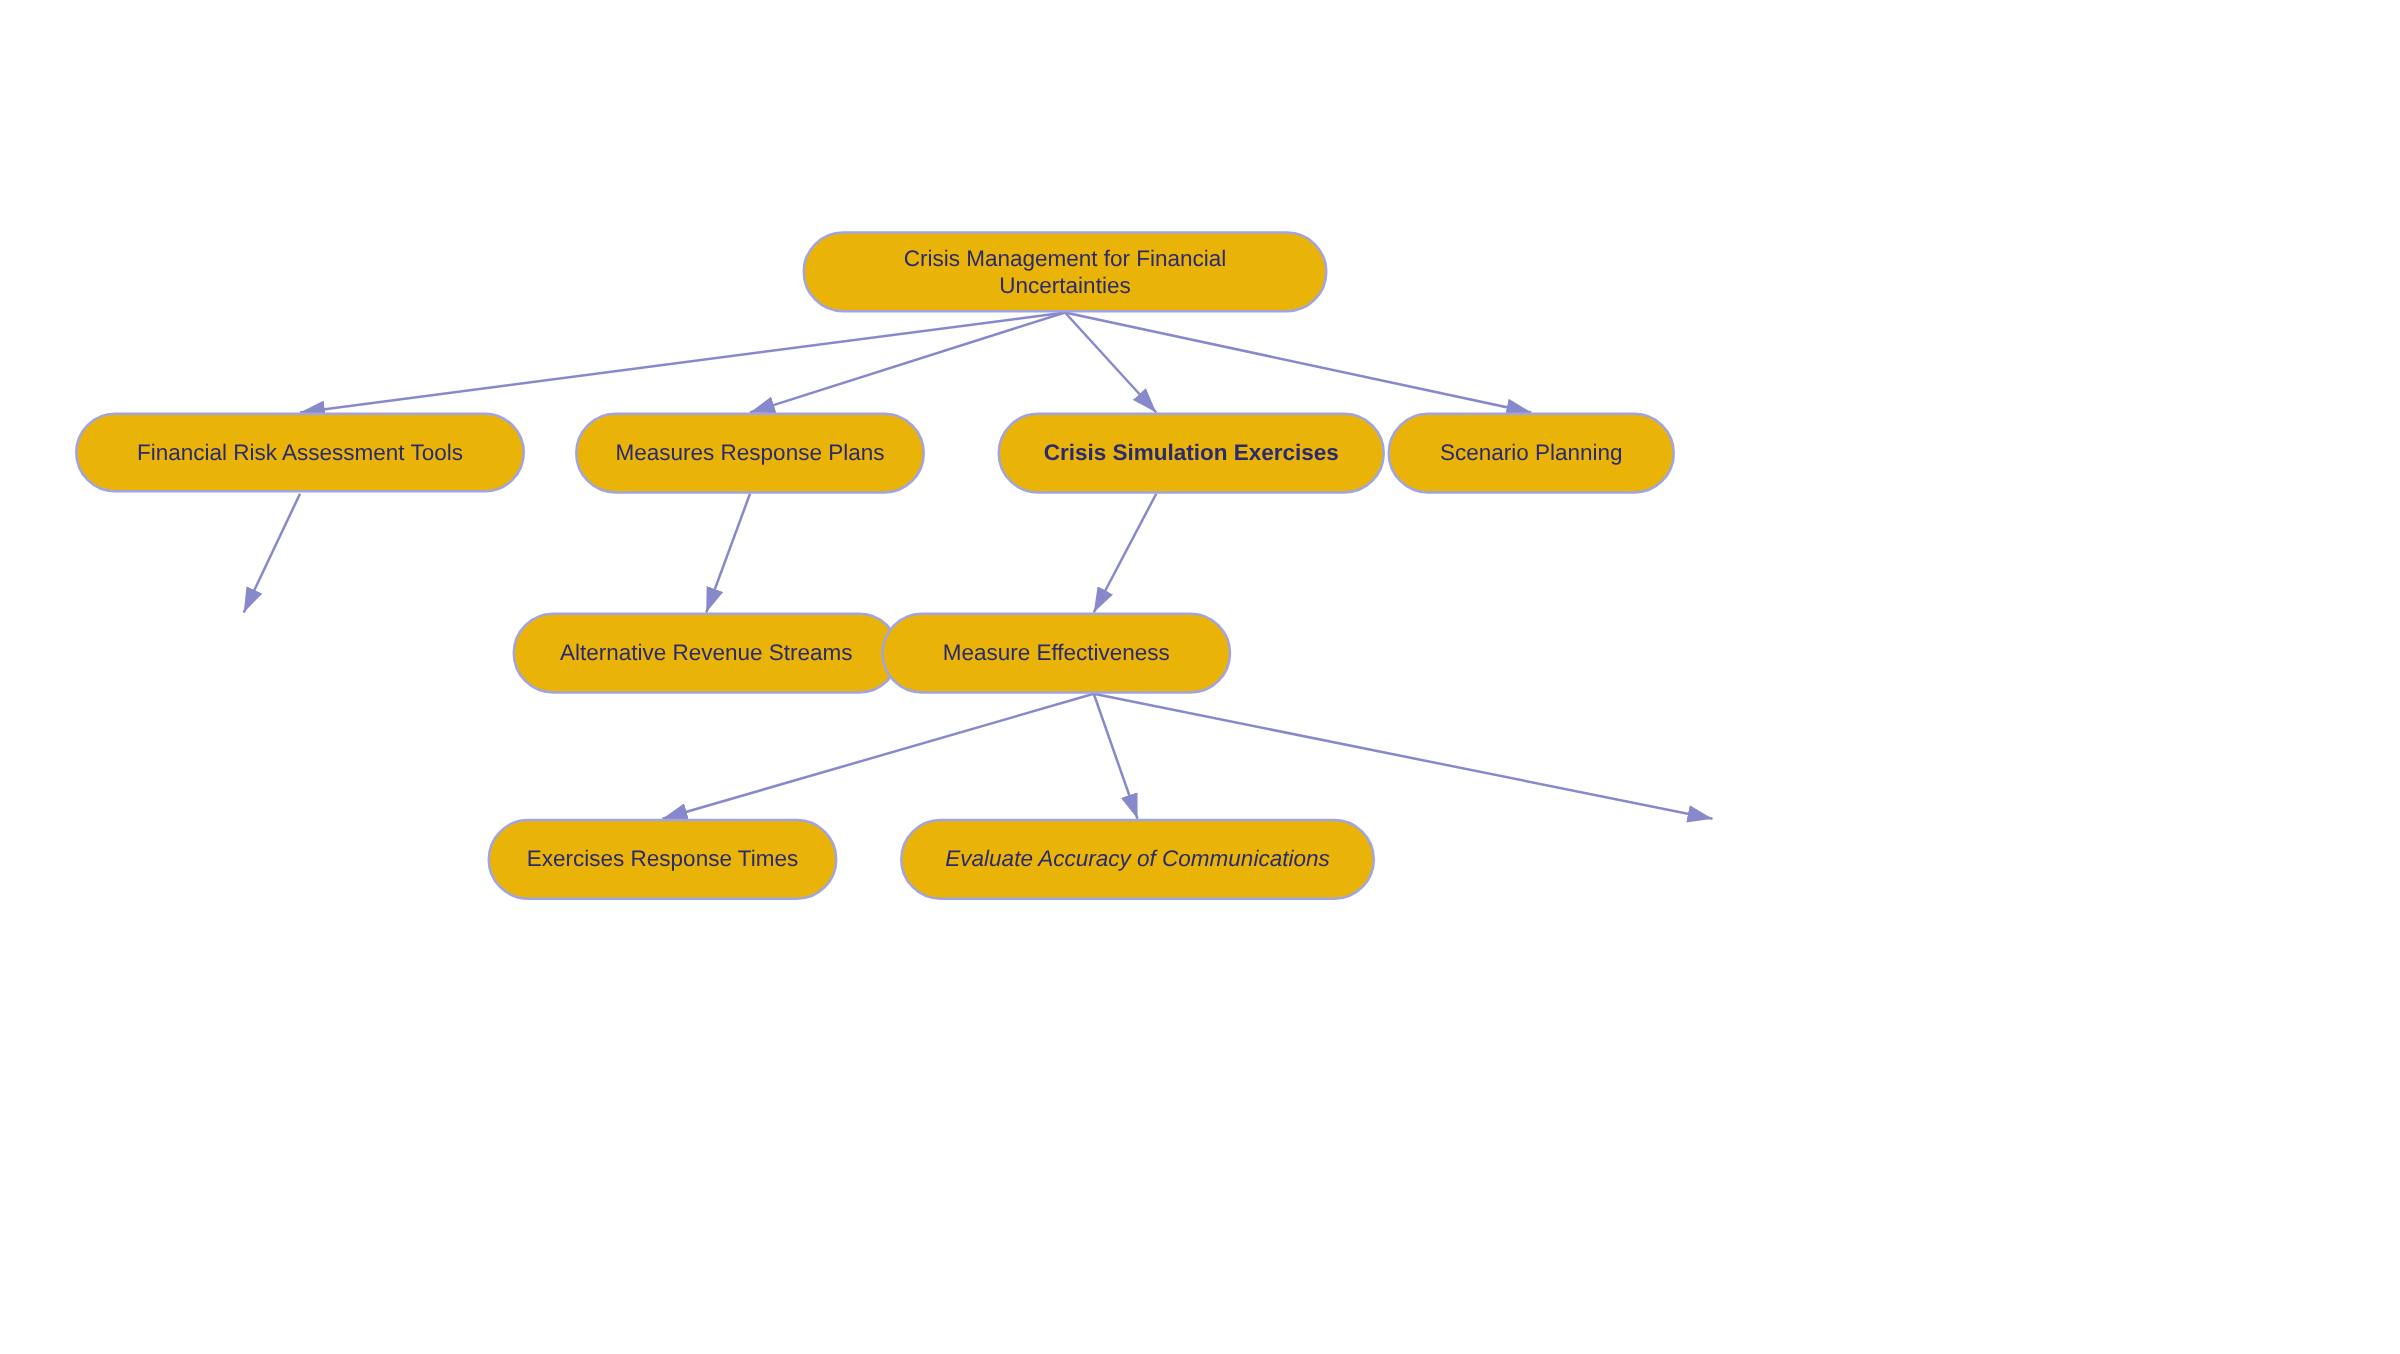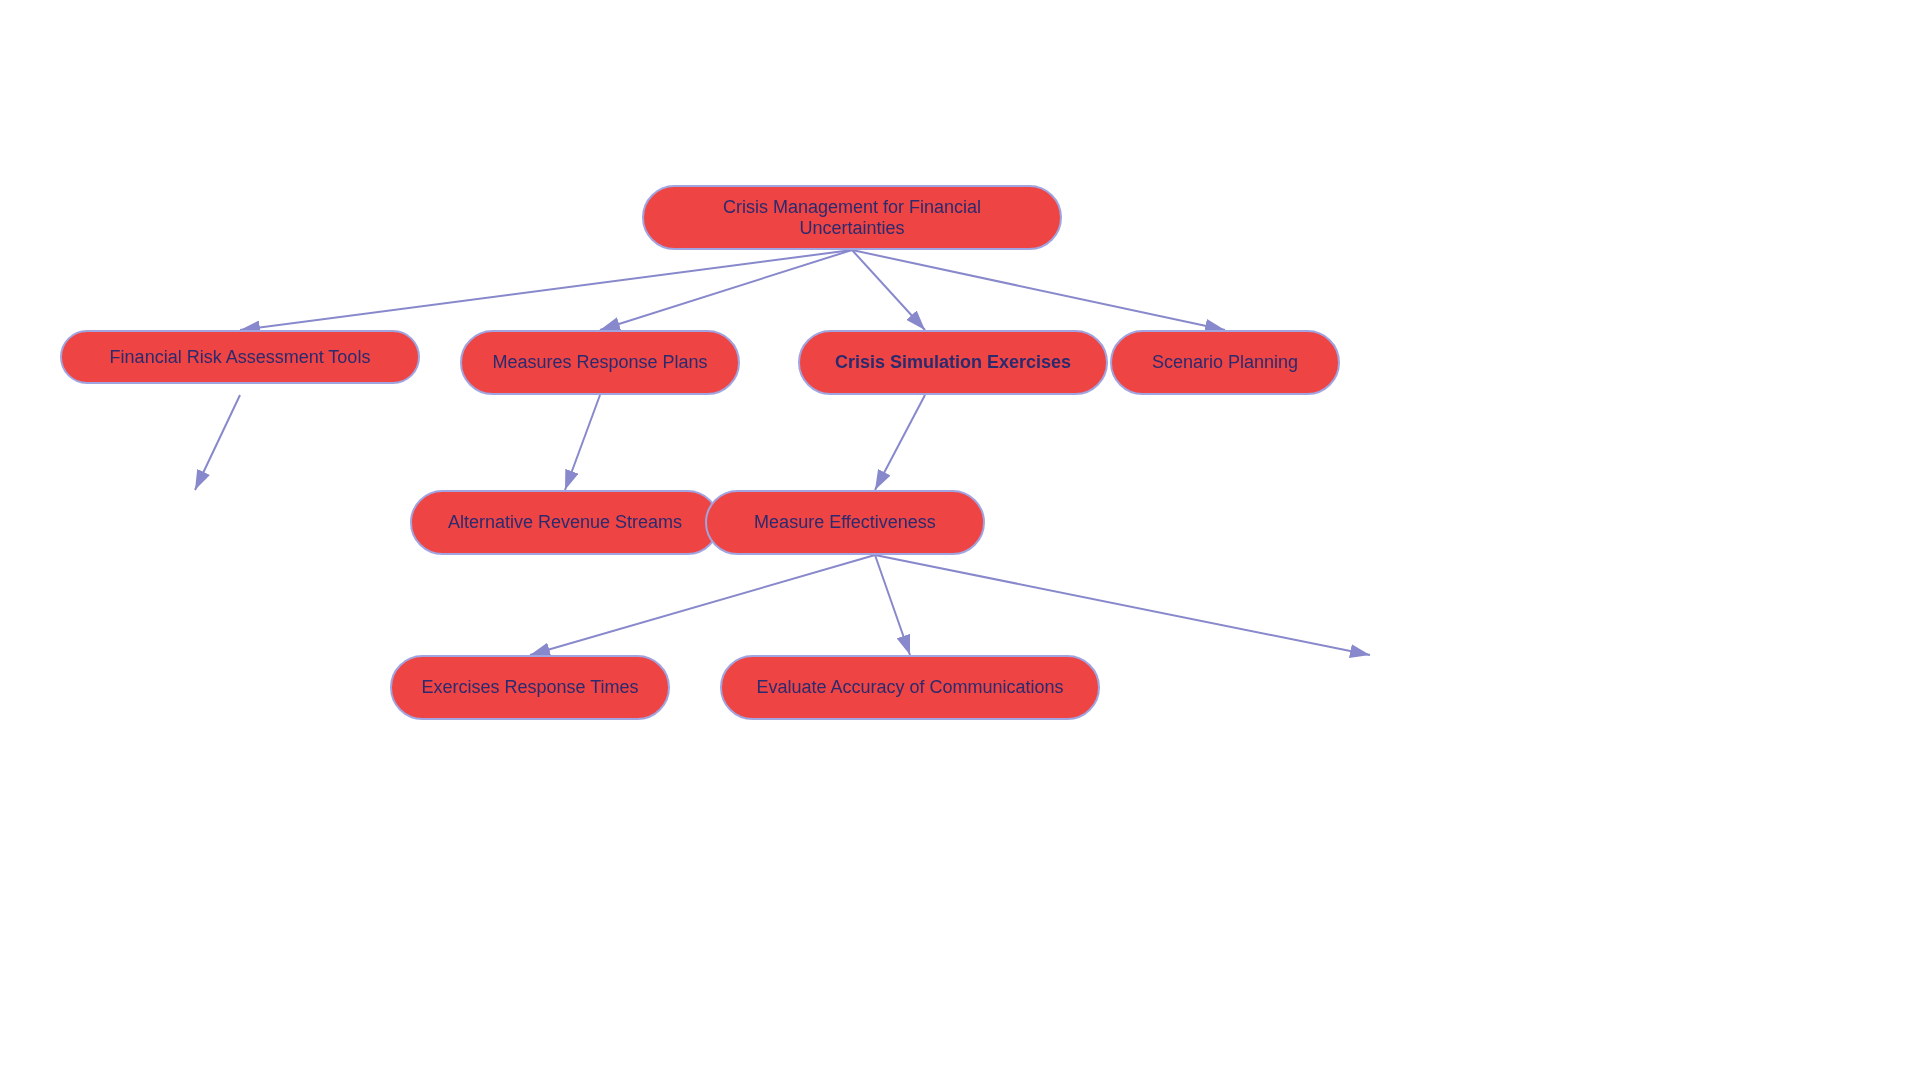--- a/index.html
+++ b/index.html
@@ -18,21 +18,21 @@
     svg.connectors {
       position: absolute;
       top: 0;
       left: 0;
       width: 1920px;
       height: 1083px;
       pointer-events: none;
     }
     .node {
       position: absolute;
-      background: #ef4444;
+      background: #eab308;
       border-radius: 50px;
       display: flex;
       align-items: center;
       justify-content: center;
       text-align: center;
       color: #2a2a6e;
       font-size: 18px;
       font-weight: 500;
       padding: 12px 24px;
       border: 2px solid #a0a4e0;
@@ -66,31 +66,31 @@
 
     <defs>
       <marker id="arrow" markerWidth="10" markerHeight="7" refX="10" refY="3.5" orient="auto">
         <polygon points="0 0, 10 3.5, 0 7" fill="#8888cc"></polygon>
       </marker>
     </defs>
   </svg>
 
   <div class="node" style="left: 642px; top: 185px; width: 420px; height: 65px;">Crisis Management for Financial Uncertainties</div>
 
-  <div class="node" style="left: 60px; top: 330px; width: 360px; height: 54px;">Financial Risk Assessment Tools</div>
+  <div class="node" style="left: 60px; top: 330px; width: 360px; height: 64px;">Financial Risk Assessment Tools</div>
 
   <div class="node" style="left: 460px; top: 330px; width: 280px; height: 65px;">Measures Response Plans</div>
 
   <div class="node" style="left: 798px; top: 330px; width: 310px; height: 65px; font-weight: bold;">Crisis Simulation Exercises</div>
 
   <div class="node" style="left: 1110px; top: 330px; width: 230px; height: 65px;">Scenario Planning</div>
 
 
   <div class="node" style="left: 410px; top: 490px; width: 310px; height: 65px;">Alternative Revenue Streams</div>
 
   <div class="node" style="left: 705px; top: 490px; width: 280px; height: 65px;">Measure Effectiveness</div>
 
   <div class="node" style="left: 390px; top: 655px; width: 280px; height: 65px;">Exercises Response Times</div>
 
-  <div class="node" style="left: 720px; top: 655px; width: 380px; height: 65px;">Evaluate Accuracy of Communications</div>
+  <div class="node" style="left: 720px; top: 655px; width: 380px; height: 65px; font-style: italic;">Evaluate Accuracy of Communications</div>
 
 
 </div>
 
 </body></html>

